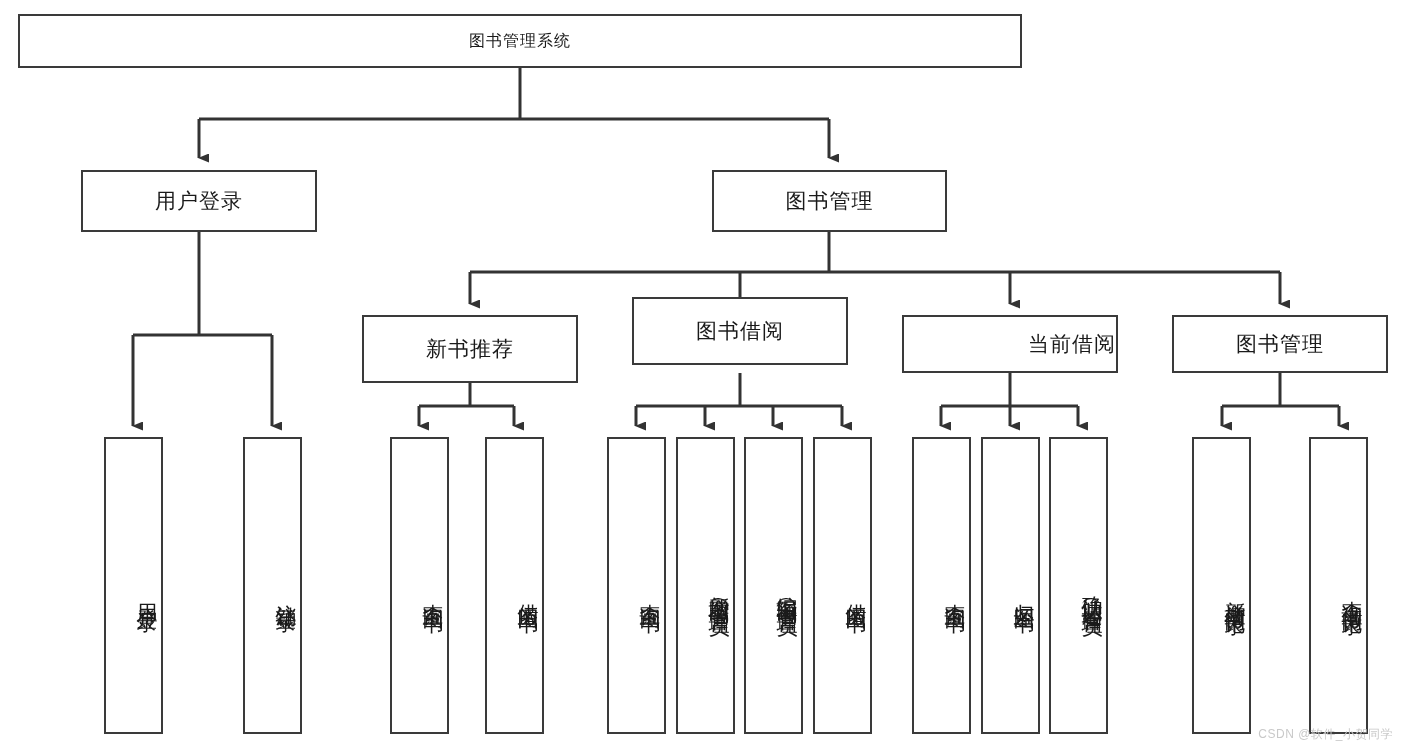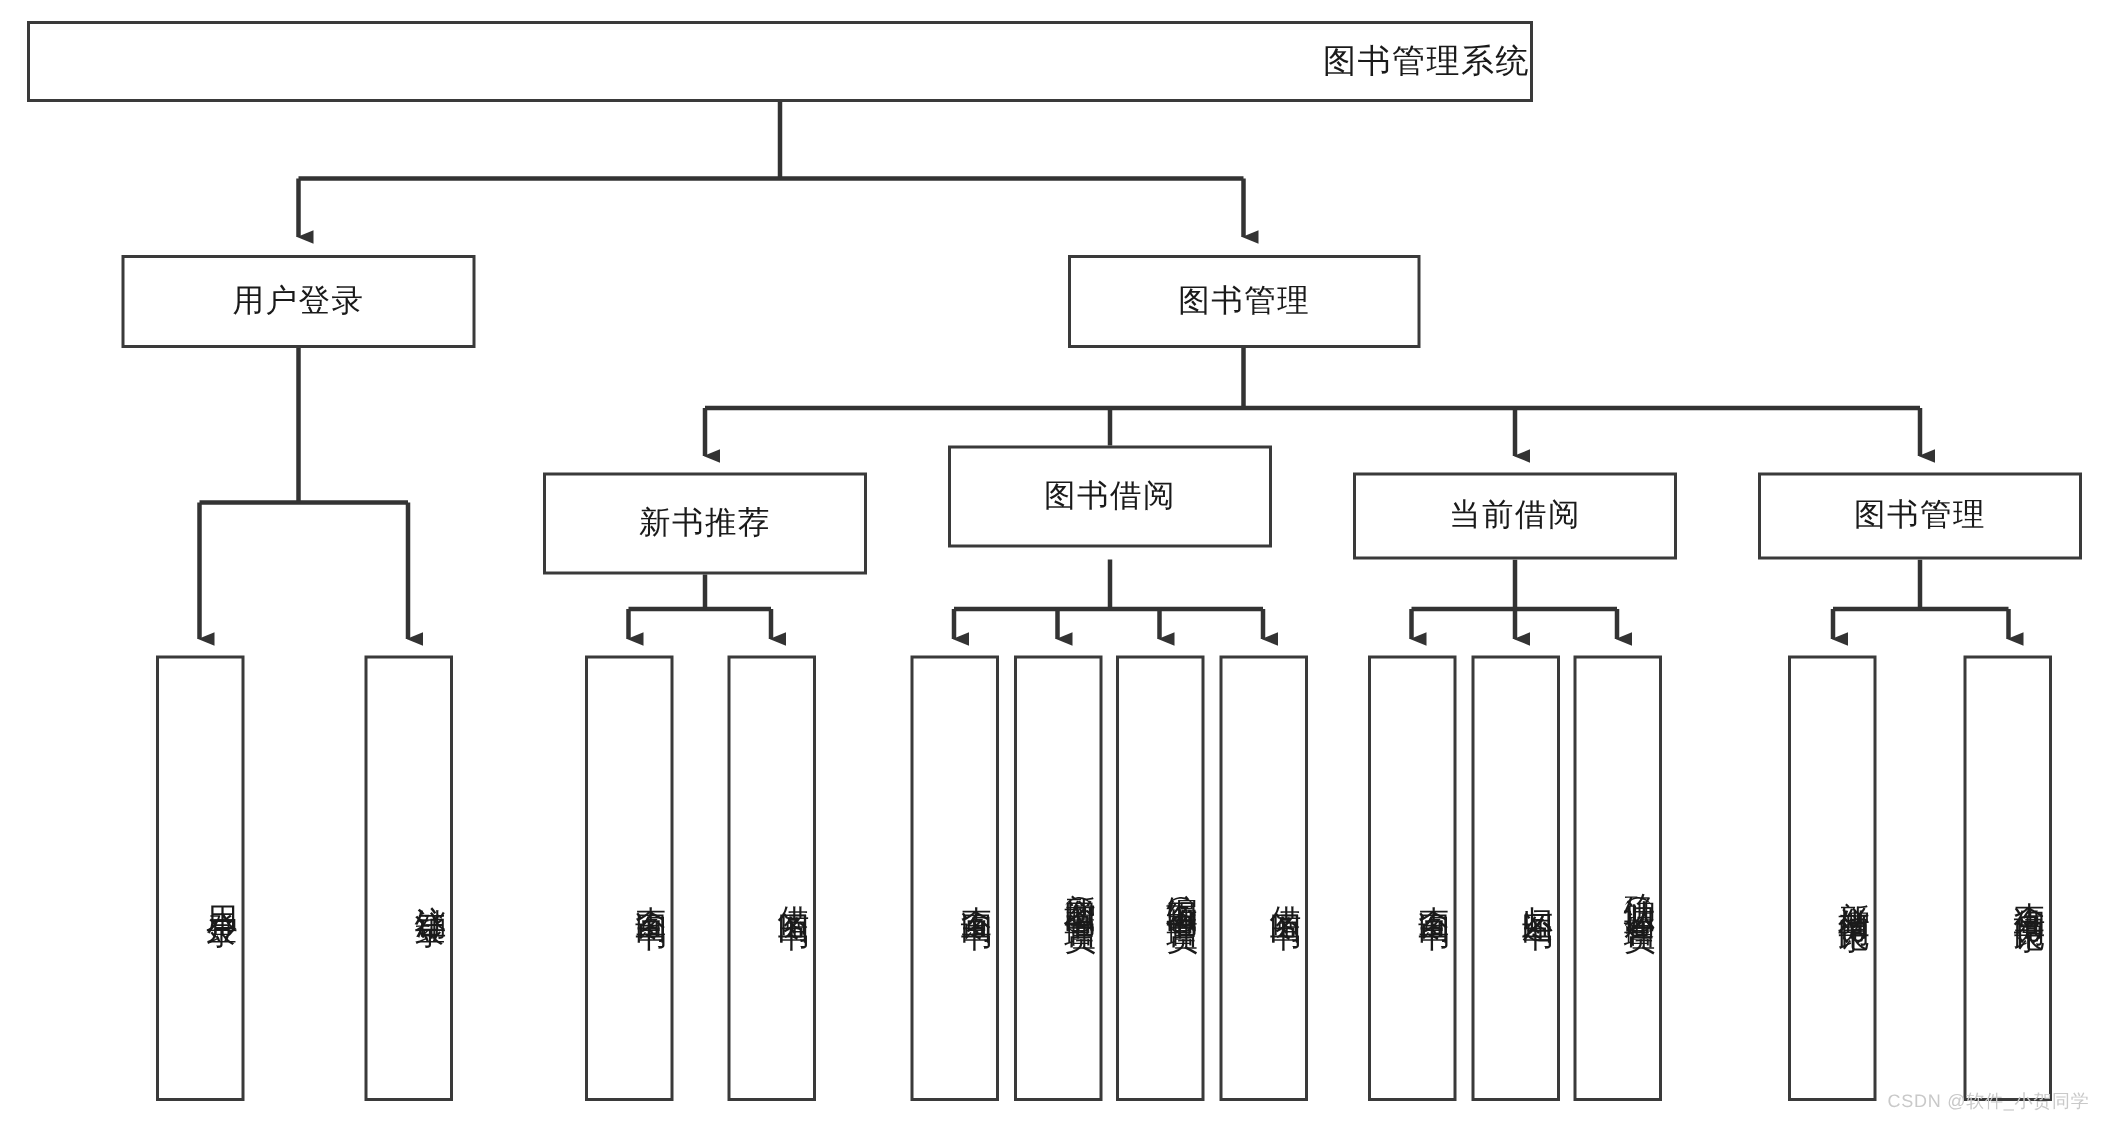--- a/index.html
+++ b/index.html
@@ -34,22 +34,21 @@
     align-items: center;
     justify-content: center;
     color: #1a1a1a;
   }
   .node.horiz {
     font-size: 21px;
     letter-spacing: 1px;
     line-height: 1.2;
   }
   .node.root {
-    font-size: 22px;
-    justify-content: flex-end;
+    font-size: 16px;
   }
   .node.vert {
     writing-mode: vertical-rl;
     text-orientation: upright;
     font-size: 21px;
     letter-spacing: 3px;
     padding-top: 14px;
     align-items: flex-start;
     justify-content: center;
   }
@@ -134,21 +133,21 @@
   <div class="node horiz" style="left:712px; top:170px; width:235px; height:62px;">
     <span>图书管理</span>
   </div>
 
   <div class="node horiz" style="left:362px; top:315px; width:216px; height:68px;">
     <span>新书推荐</span>
   </div>
   <div class="node horiz" style="left:632px; top:297px; width:216px; height:68px;">
     <span>图书借阅</span>
   </div>
-  <div class="node horiz" style="left:902px; top:315px; width:216px; height:58px;">
+  <div class="node horiz" style="left:902px; top:315px; width:216px; height:58px;justify-content:flex-end;">
     <span>当前借阅</span>
   </div>
   <div class="node horiz" style="left:1172px; top:315px; width:216px; height:58px;">
     <span>图书管理</span>
   </div>
 
   <div class="node vert" style="left:104px; top:437px; width:59px; height:297px;">
     <span class="vtext">用户登录</span>
   </div>
   <div class="node vert" style="left:243px; top:437px; width:59px; height:297px;">

